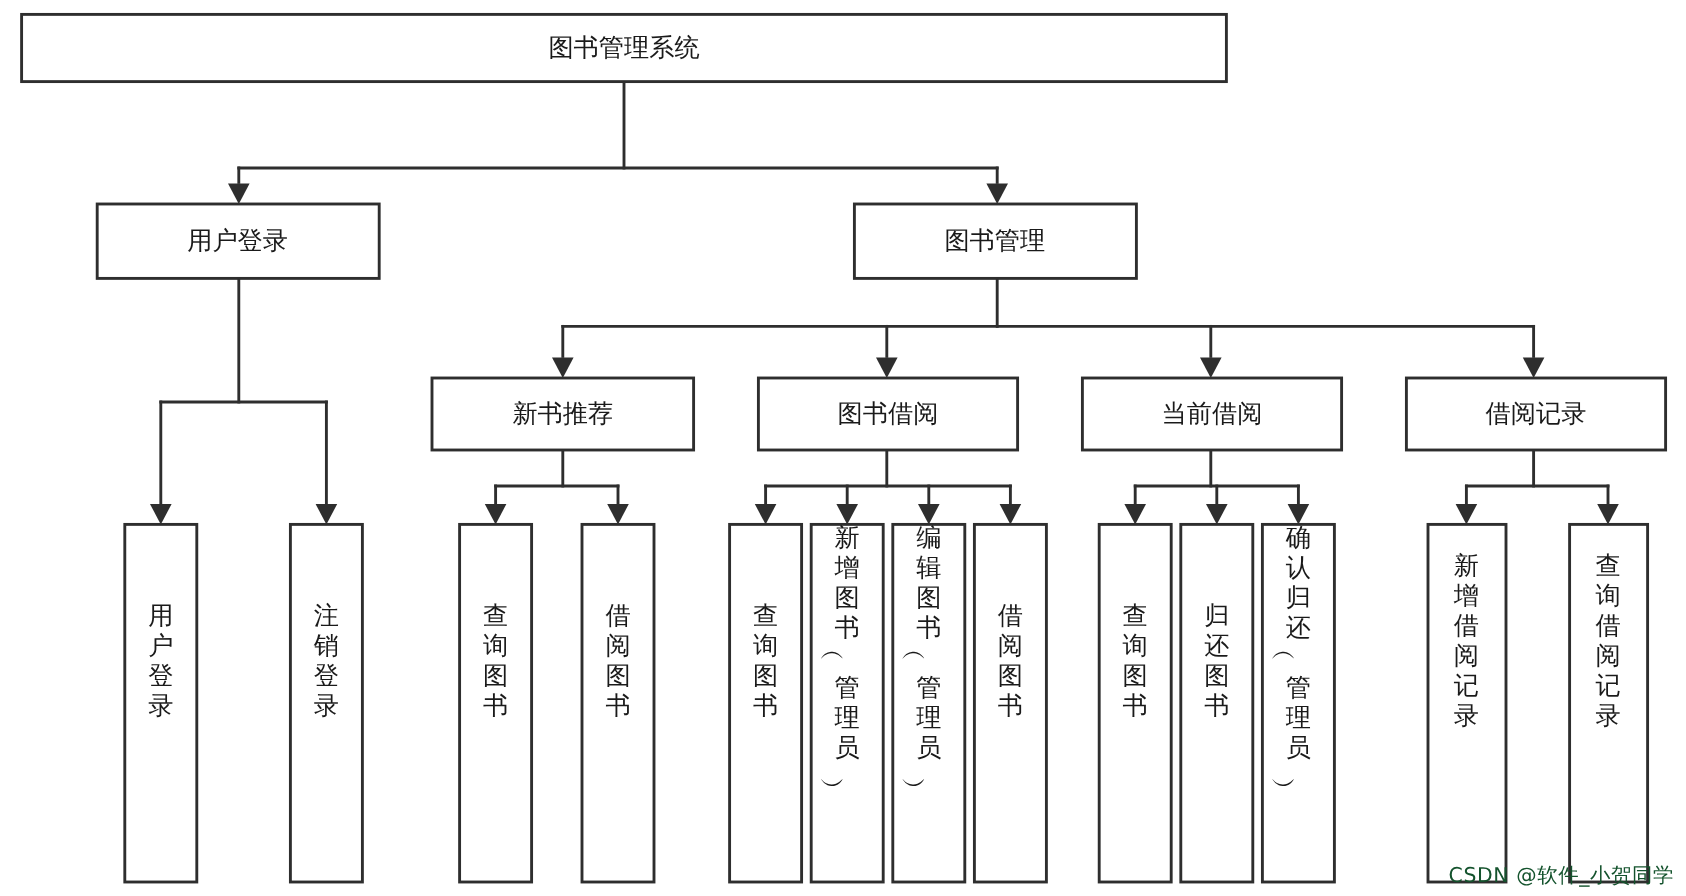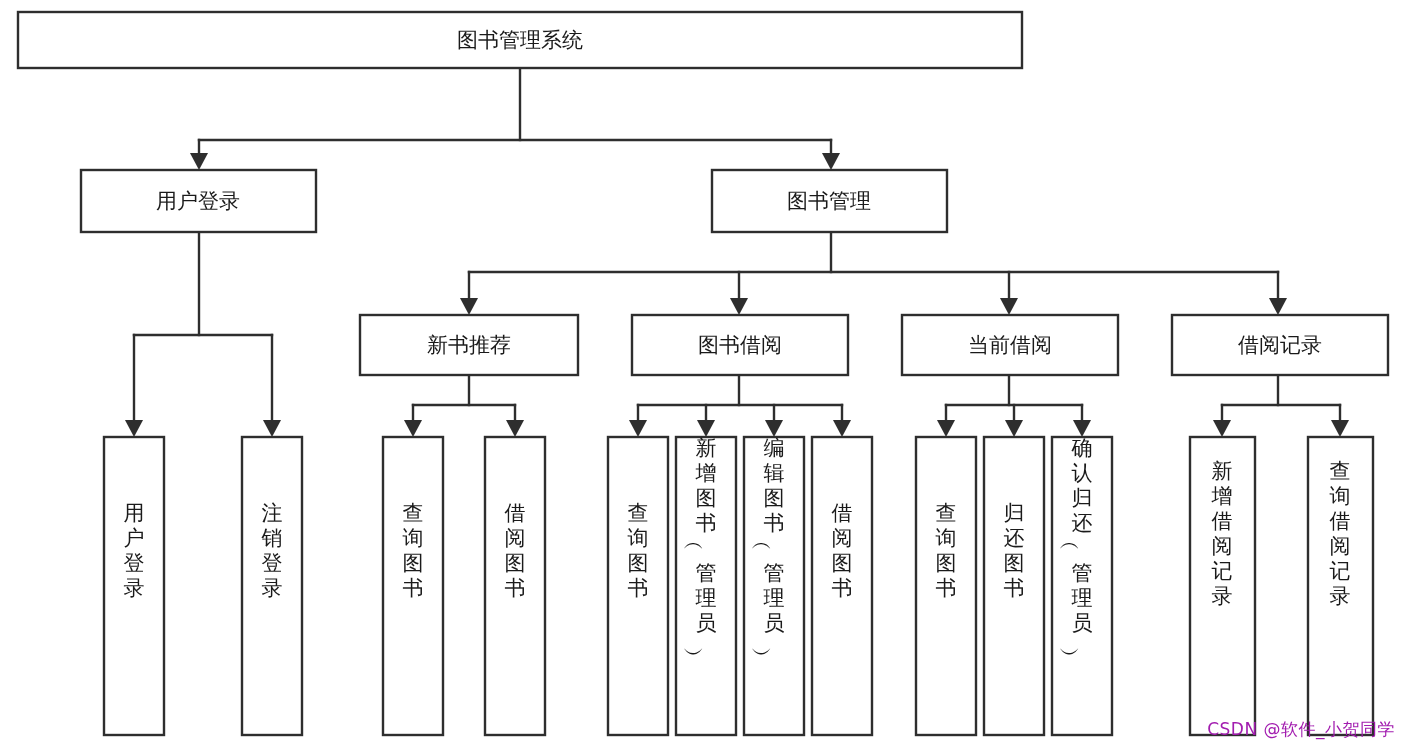--- a/index.html
+++ b/index.html
@@ -55,21 +55,21 @@
     font-family: "DejaVu Sans", "Liberation Sans", sans-serif;
     font-size: 21px;
     text-anchor: middle;
   }
   .watermark-text {
     position: absolute;
     right: 10px;
     bottom: 6px;
     font-family: "DejaVu Sans", "Liberation Sans", sans-serif;
     font-size: 17px;
-    color: #a21caf;
+    color: #14532d;
     white-space: nowrap;
     letter-spacing: 0.5px;
     pointer-events: none;
   }
 </style>
 </head>
 <body>
 
 <div id="diagram-root">
 

